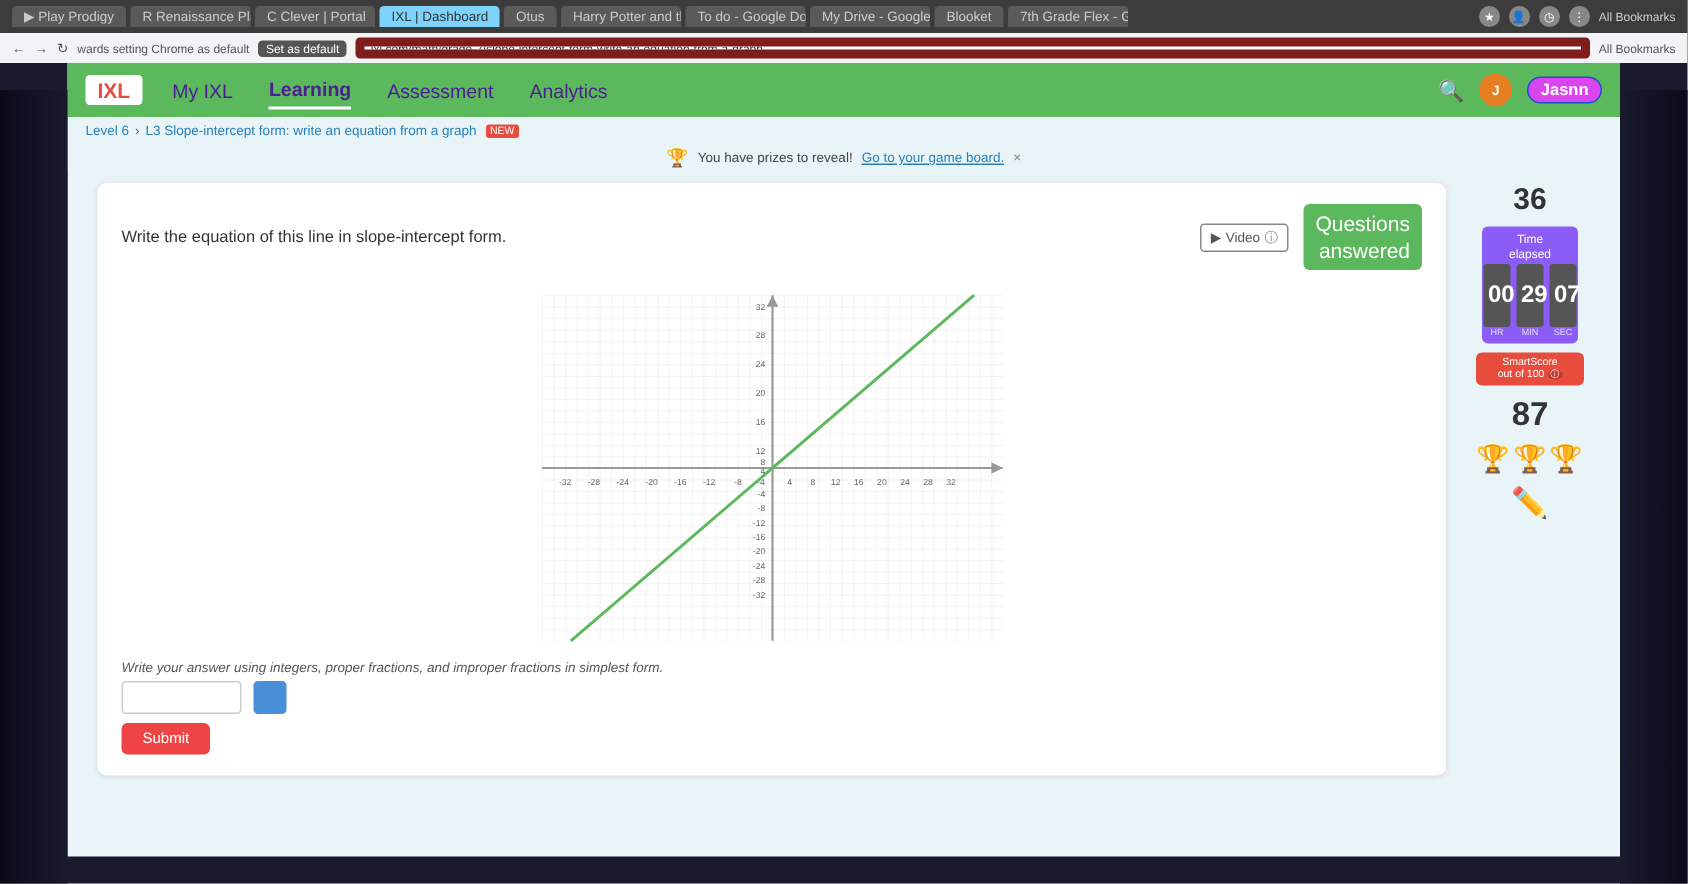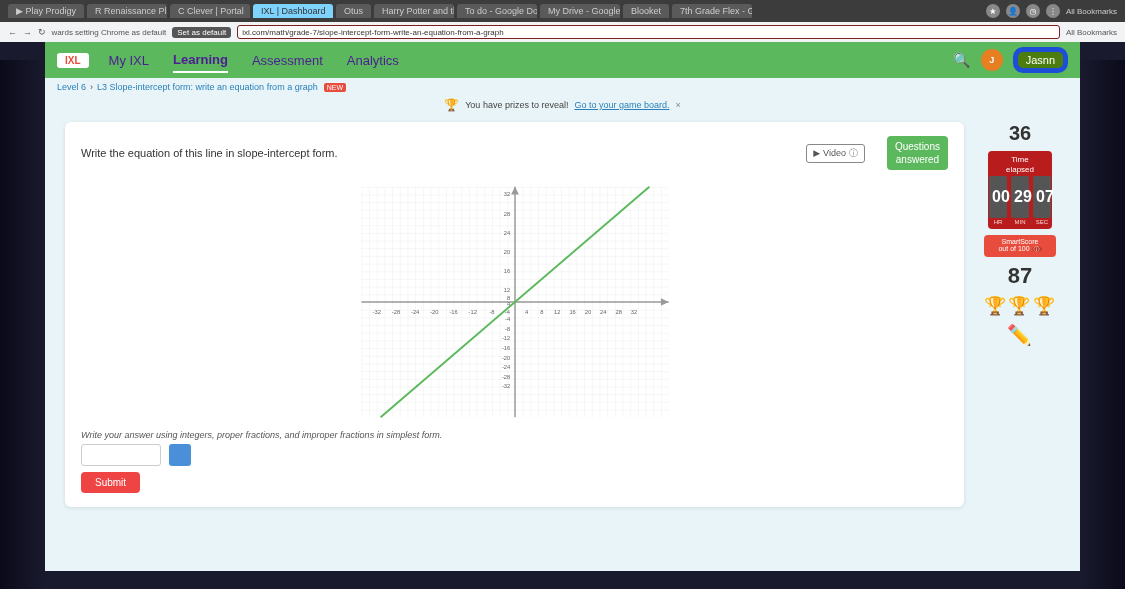--- a/index.html
+++ b/index.html
@@ -52,21 +52,21 @@
       display: flex;
       align-items: center;
       padding: 0 8px;
       gap: 6px;
       font-size: 9px;
       color: #555;
     }
     .address-bar-input {
       flex: 1;
       background: #fff;
-      border: 1px solid #7f1d1d;
+      border: 6px solid #7f1d1d;
       border-radius: 3px;
       height: 14px;
       padding: 0 4px;
       font-size: 8px;
       color: #333;
     }
     .default-btn {
       background: #555;
       color: #fff;
       border: none;
@@ -82,21 +82,21 @@
       height: 36px;
       display: flex;
       align-items: center;
       padding: 0 12px;
       gap: 0;
     }
     .ixl-logo {
       background: #fff;
       color: #5cb85c;
       font-weight: bold;
-      font-size: 10px;
+      font-size: 14px;
       padding: 2px 8px;
       border-radius: 3px;
       margin-right: 20px;
     }
     .ixl-logo span { color: #e74c3c; }
     .nav-links {
       display: flex;
       gap: 24px;
       align-items: center;
       flex: 1;
@@ -126,25 +126,26 @@
       background: #e67e22;
       color: #fff;
       border-radius: 50%;
       width: 22px; height: 22px;
       display: flex; align-items: center; justify-content: center;
       font-size: 9px; font-weight: bold;
     }
     .user-name {
       color: #fff;
       font-size: 11px;
-      background: #4d7c0f;
-      border: 5px solid #1d4ed8;
+      background: #d946ef;
+      border: 1px solid #1d4ed8;
       border-radius: 10px;
       padding: 2px 8px;
       cursor: pointer;
+      font-weight: bold;
     }
 
     
     .breadcrumb-bar {
       background: #e8f4f8;
       padding: 4px 12px;
       font-size: 9px;
       color: #555;
       display: flex;
       align-items: center;
@@ -205,26 +206,25 @@
       color: #555;
       padding: 2px 6px;
       cursor: pointer;
       display: flex; align-items: center; gap: 3px;
     }
     .questions-answered-btn {
       background: #5cb85c;
       color: #fff;
       border: none;
       border-radius: 4px;
-      font-size: 10px;
+      font-size: 14px;
       padding: 4px 8px;
       cursor: pointer;
-      text-align: center;
+      text-align: right;
       line-height: 1.3;
-      margin-left: 12px;
     }
 
     
     .graph-container {
       display: flex;
       justify-content: center;
       align-items: center;
       flex: 1;
     }
     .graph-svg {
@@ -277,21 +277,21 @@
       gap: 6px;
       align-items: center;
     }
     .score-number {
       font-size: 20px;
       font-weight: bold;
       color: #333;
       text-align: center;
     }
     .time-elapsed-box {
-      background: #b91c1c;
+      background: #8b5cf6;
       color: #fff;
       border-radius: 4px;
       padding: 4px 8px;
       text-align: center;
       font-size: 8px;
       width: 64px;
     }
     .time-elapsed-box .label {
       font-size: 8px;
       line-height: 1.2;

